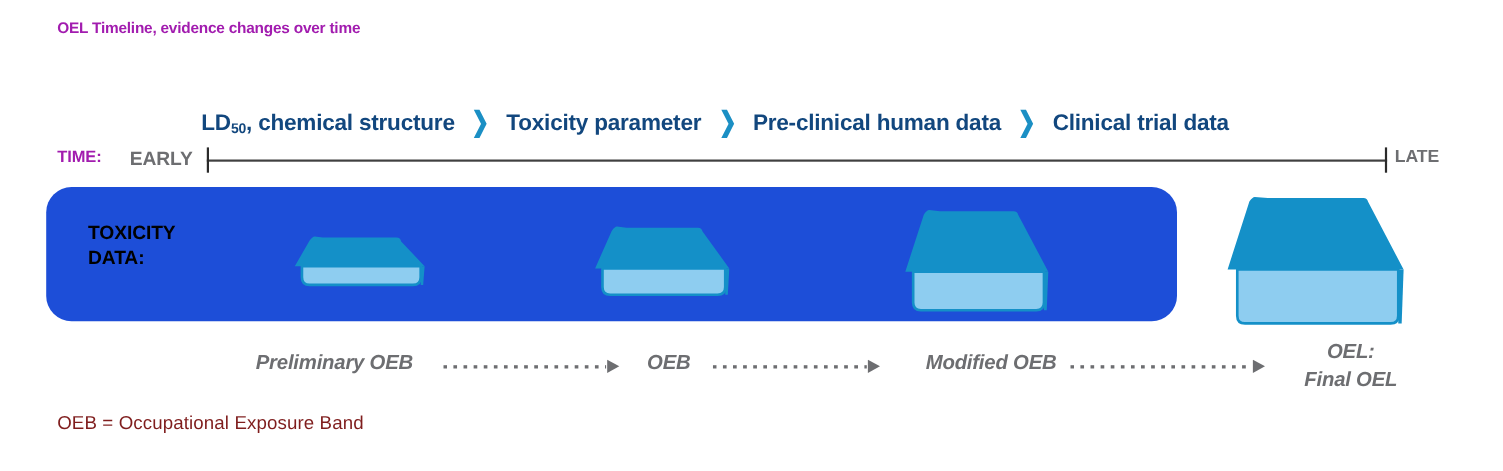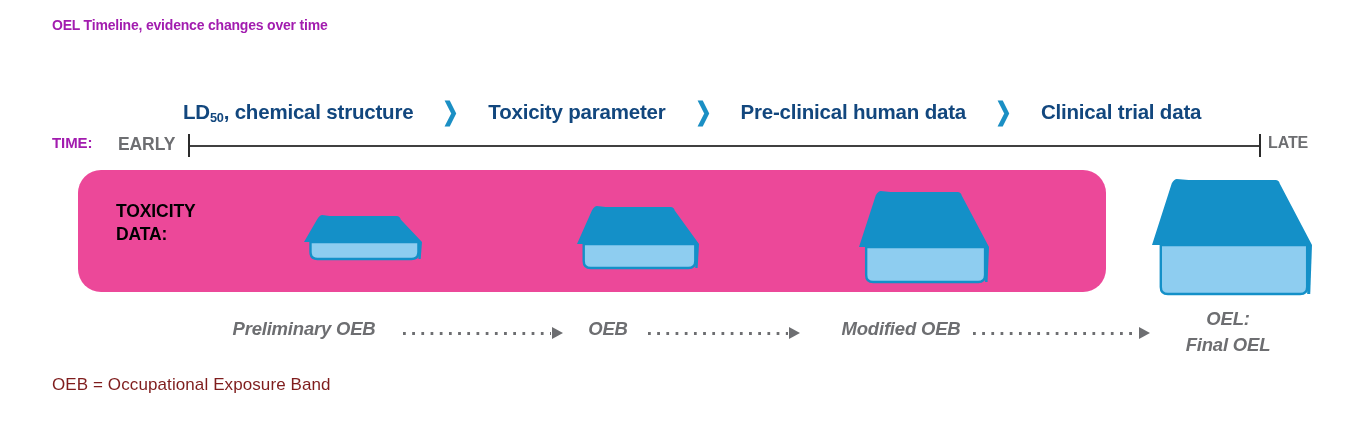--- a/index.html
+++ b/index.html
@@ -29,21 +29,20 @@
 
   
   #evidence-chain {
     position: absolute;
     left: 183px;
     top: 98px;
     height: 30px;
     display: flex;
     align-items: baseline;
     white-space: nowrap;
-    gap: 14px;
   }
   .evidence-label {
     font-size: 20.5px;
     font-weight: bold;
     color: #12477e;
     letter-spacing: -0.2px;
     line-height: 1;
   }
   .evidence-label sub {
     font-size: 0.62em;
@@ -117,23 +116,22 @@
   #axis-cap-left  { left: 136px; }
   #axis-cap-right { left: 1207px; }
 
   
   #tox-panel {
     position: absolute;
     left: 42px;
     top: 170px;
     width: 1028px;
     height: 122px;
-    background: #ec4899;
+    background: #1d4ed8;
     border-radius: 23px;
-    margin-left: 36px;
   }
   #tox-caption {
     position: absolute;
     left: 38px;
     top: 30px;
     font-size: 17.5px;
     font-weight: bold;
     color: #000000;
     line-height: 1.33;
     letter-spacing: -0.1px;

